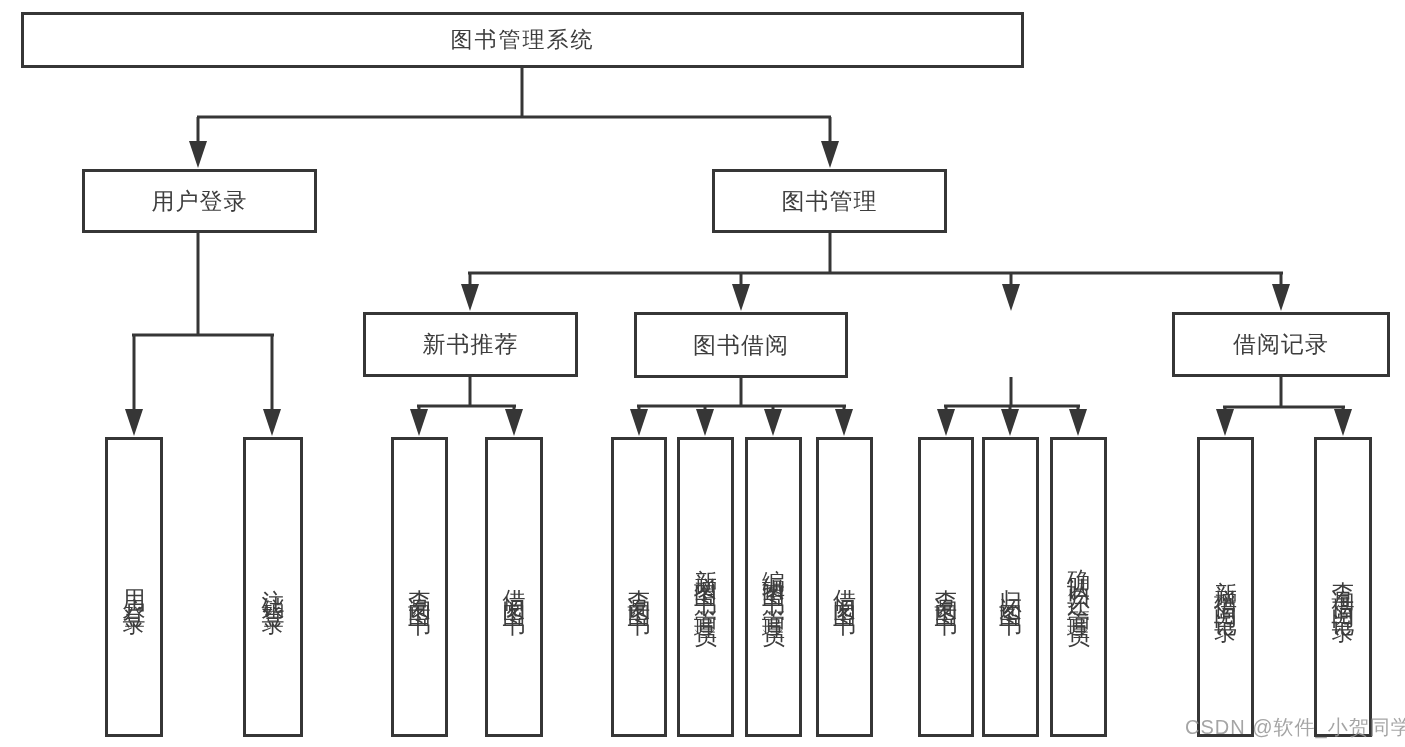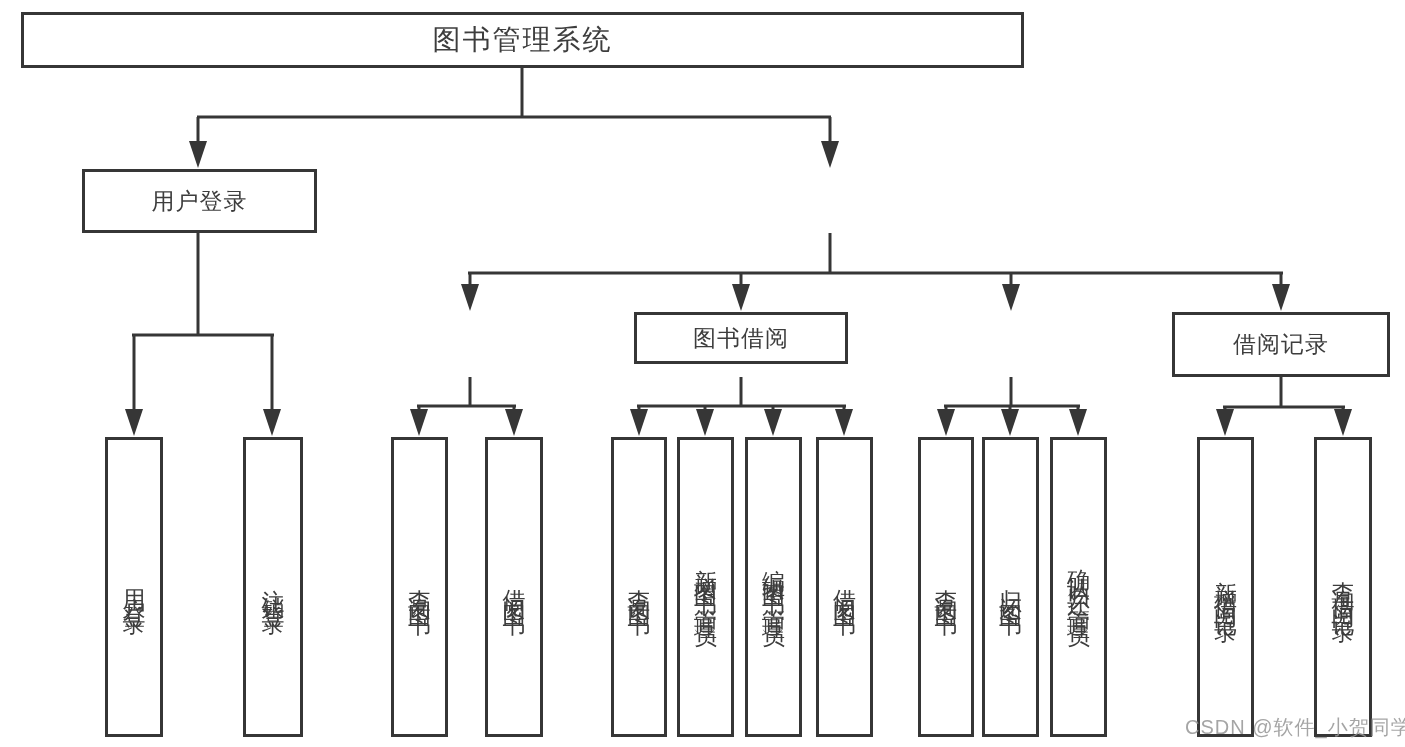--- a/index.html
+++ b/index.html
@@ -22,21 +22,21 @@
   .box {
     position: absolute;
     border: 3px solid var(--line);
     background: #fff;
     box-sizing: border-box;
     color: var(--text);
     display: flex; align-items: center; justify-content: center;
     z-index: 2;
   }
   .h-box { font-size: 23px; letter-spacing: 1px; white-space: nowrap; }
-  .root-box { font-size: 28px; letter-spacing: 2px; text-align: right; }
+  .root-box { font-size: 22px; letter-spacing: 2px; text-align: right; }
   .v-box {
     writing-mode: vertical-rl;
     font-size: 23px;
     letter-spacing: 8px;
     line-height: 1;
     padding: 8px 0;
   }
   .watermark {
     position: absolute;
     left: 1185px; top: 714px;
@@ -111,22 +111,24 @@
     <line x1="1223" y1="407" x2="1345" y2="407"></line>
     <line x1="1225" y1="407" x2="1225" y2="420"></line>
     <polygon points="1216,409 1234,409 1225,436"></polygon>
     <line x1="1343" y1="407" x2="1343" y2="420"></line>
     <polygon points="1334,409 1352,409 1343,436"></polygon>
   </svg>
 
   <div class="box h-box root-box" style="left:21px; top:12px; width:1003px; height:56px;">图书管理系统</div>
 
   <div class="box h-box" style="left:82px; top:169px; width:235px; height:64px;">用户登录</div>
+  <div class="box h-box" style="left:712px; top:169px; width:235px; height:64px;">图书管理</div>
 
-  <div class="box h-box" style="left:634px; top:312px; width:214px; height:52px;font-family:Liberation Serif, serif;">图书借阅</div>
+  <div class="box h-box" style="left:363px; top:312px; width:215px; height:65px;">新书推荐</div>
+  <div class="box h-box" style="left:634px; top:312px; width:214px; height:66px;font-family:Liberation Serif, serif;">图书借阅</div>
   <div class="box h-box" style="left:1172px; top:312px; width:218px; height:65px;">借阅记录</div>
 
   <div class="box v-box" style="left:105px; top:437px; width:58px; height:300px;">用户登录</div>
   <div class="box v-box" style="left:243px; top:437px; width:60px; height:300px;">注销登录</div>
 
   <div class="box v-box" style="left:391px; top:437px; width:57px; height:300px;">查询图书</div>
   <div class="box v-box" style="left:485px; top:437px; width:58px; height:300px;">借阅图书</div>
 
   <div class="box v-box" style="left:611px; top:437px; width:56px; height:300px;">查询图书</div>
   <div class="box v-box" style="left:677px; top:437px; width:57px; height:300px;">新增图书（管理员）</div>

